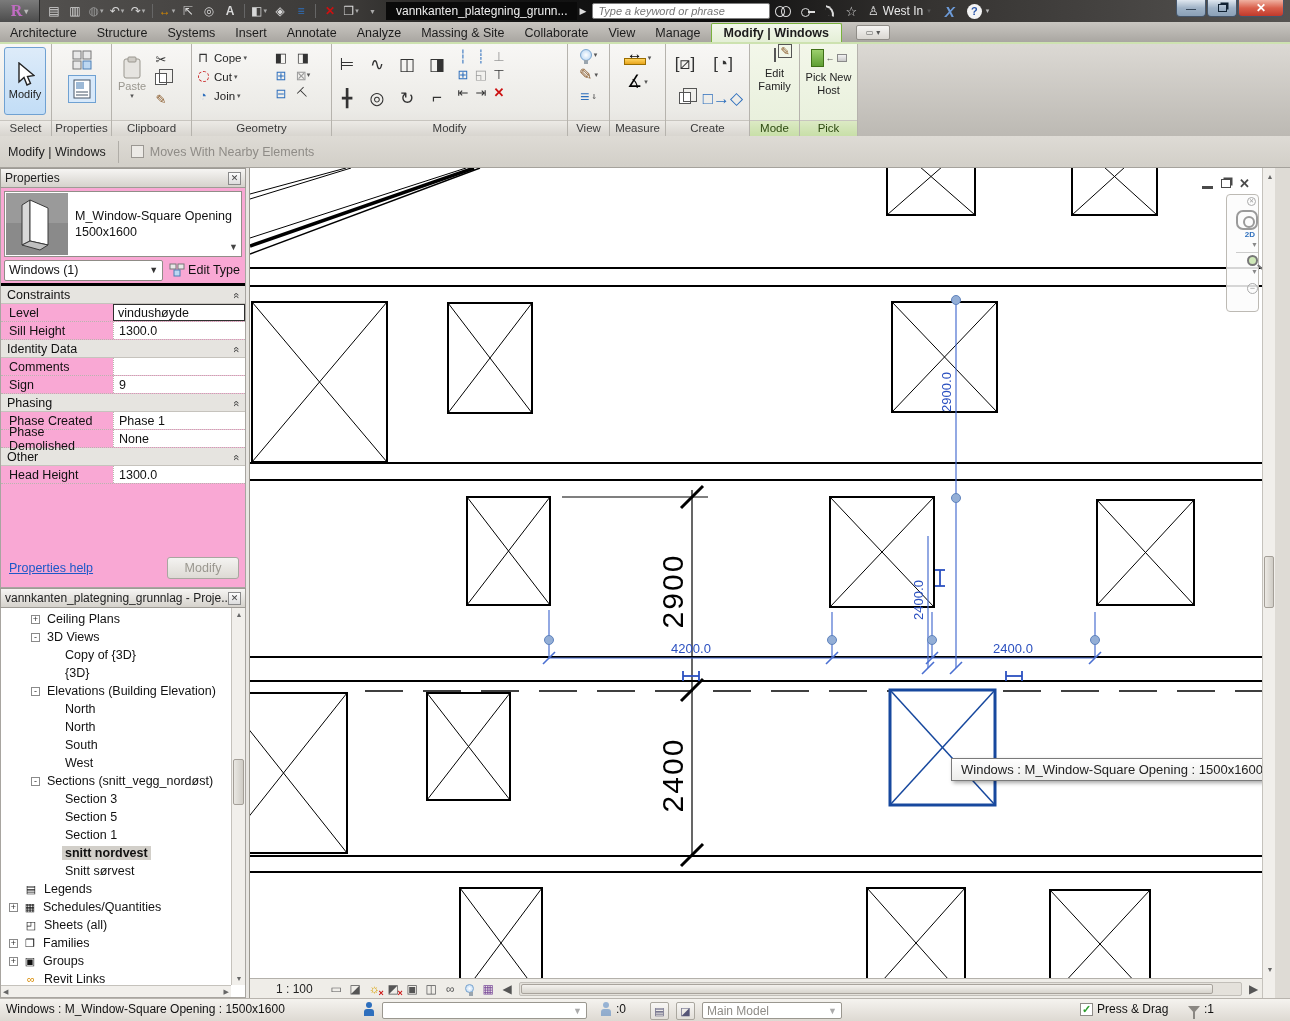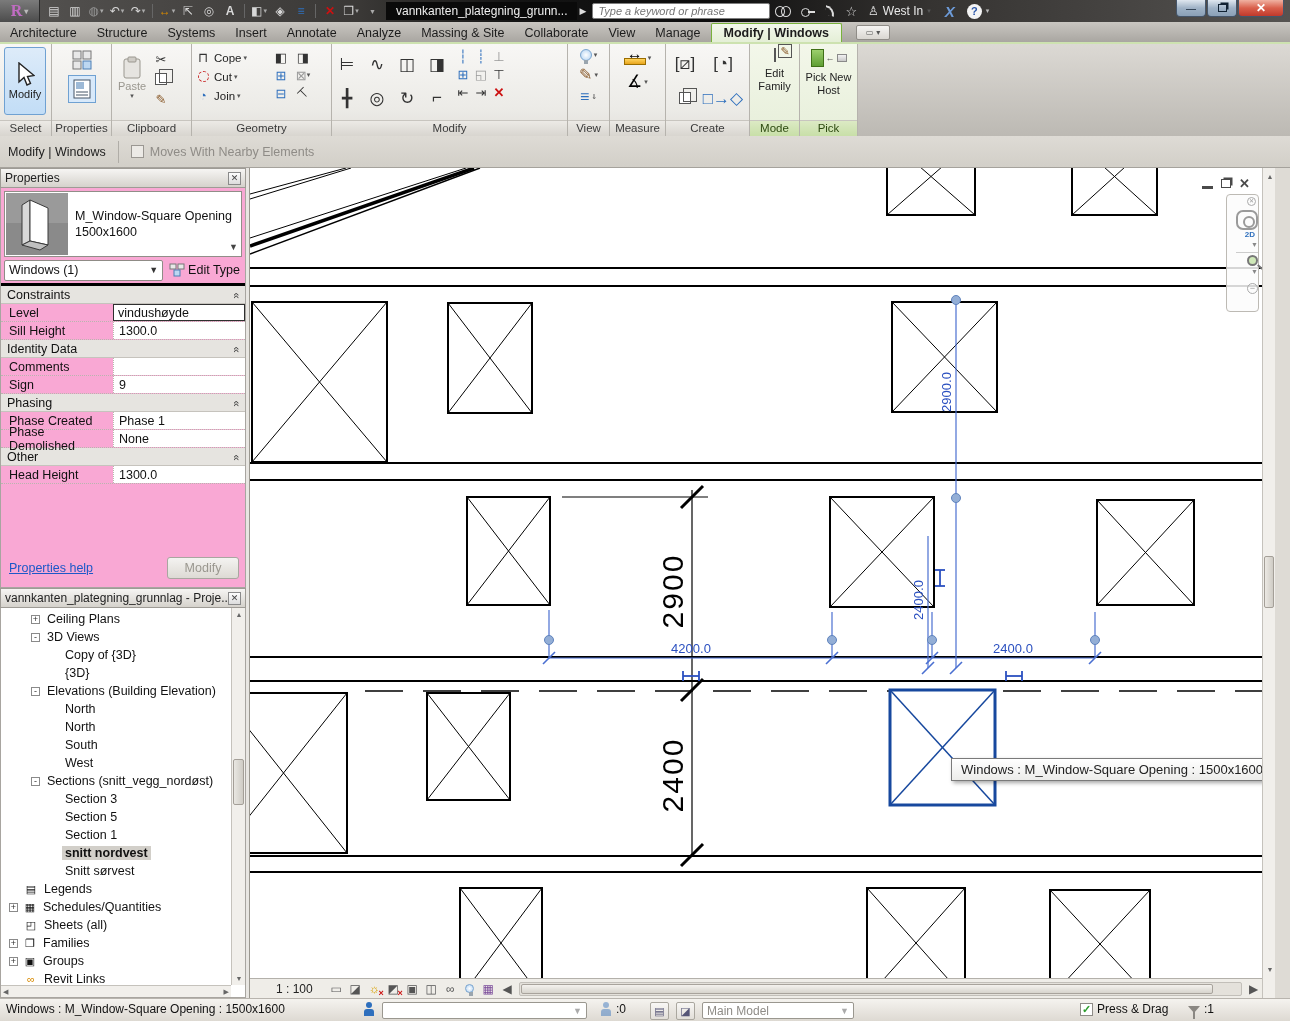--- a/index.html
+++ b/index.html
@@ -832,21 +832,21 @@
         <span class="workerico" style="opacity:.45"></span>
         <span>:0</span>
       </div>
     <div class="sb-abs" style="left:650px">
         <span class="sbbtn">▤</span>
       </div>
     <div class="sb-abs" style="left:676px">
         <span class="sbbtn">◪</span>
       </div>
     <div class="sb-abs" style="left:702px">
-        <span class="sbcombo" style="width:152px">
+        <span class="sbcombo" style="width:140px">
           <span>Main Model</span>
           <span class="combodd" style="color:#aaa">▼</span>
         </span>
       </div>
     <div class="sb-abs" style="left:1080px">
       <span class="greencheck">✓</span>
       <span>Press &amp; Drag</span>
     </div>
     <div class="sb-abs" style="left:1188px">
       <span class="funnel"></span>

